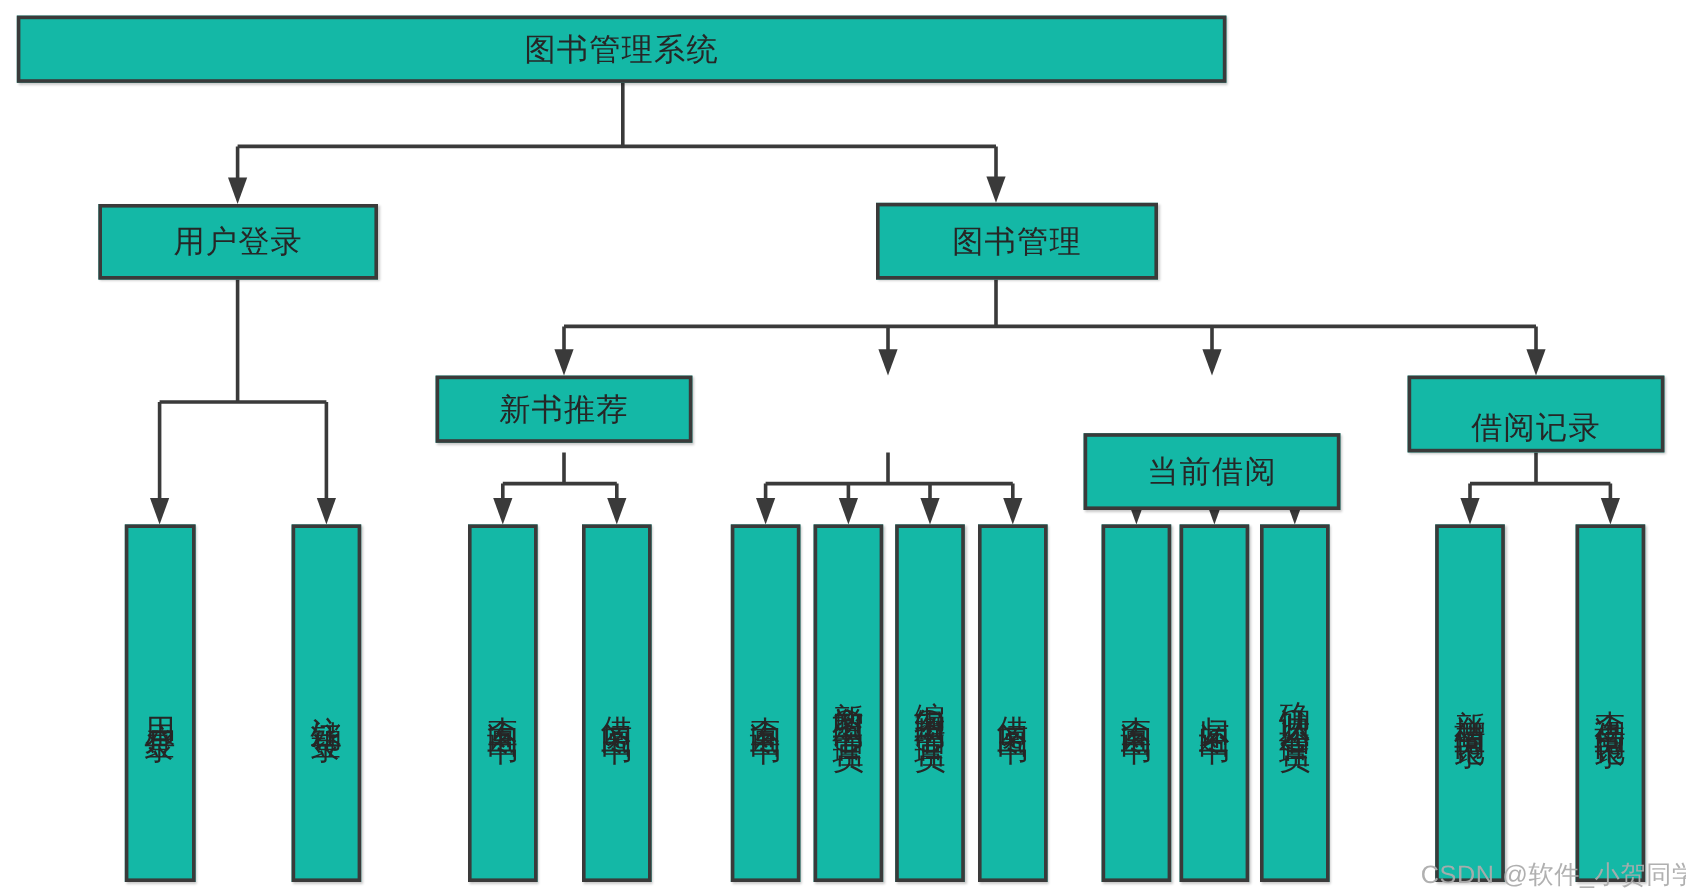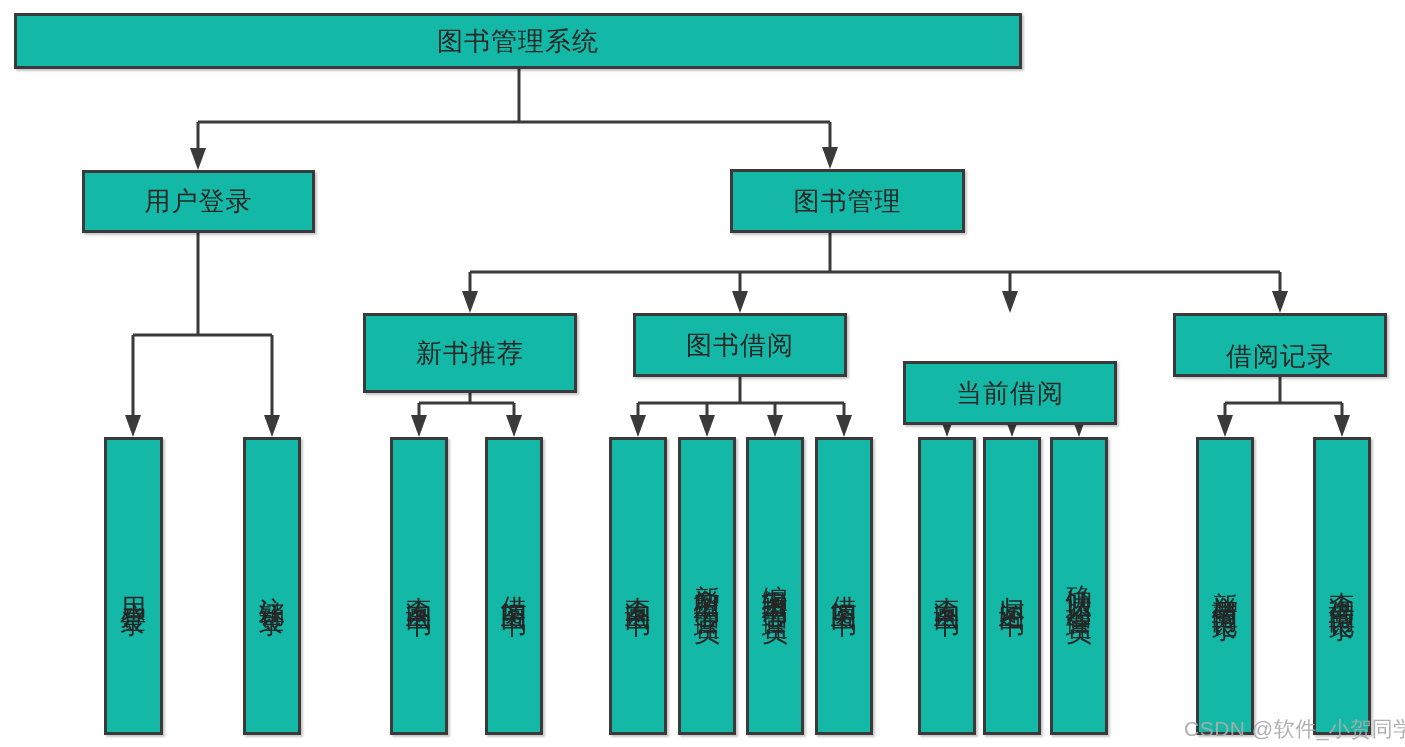--- a/index.html
+++ b/index.html
@@ -89,25 +89,22 @@
     <span>图书管理系统</span>
   </div>
 
   <div class="node h" style="left:82px; top:170px; width:233px; height:63px;">
     <span>用户登录</span>
   </div>
   <div class="node h" style="left:712px; top:169px; width:235px; height:64px;margin-left:18px;">
     <span>图书管理</span>
   </div>
 
-  <div class="node h" style="left:363px; top:313px; width:214px; height:80px;">
+  <div class="node h" style="left:363px; top:313px; width:214px; height:56px;">
     <span>新书推荐</span>
-  </div>
-  <div class="node h" style="left:633px; top:313px; width:214px; height:64px;">
-    <span>图书借阅</span>
   </div>
   <div class="node h" style="left:903px; top:313px; width:214px; height:64px;margin-top:48px;">
     <span>当前借阅</span>
   </div>
   <div class="node h" style="left:1173px; top:313px; width:214px; height:64px;align-items:flex-end;">
     <span>借阅记录</span>
   </div>
 
   <div class="node v" style="left:104px; top:437px; width:59px; height:298px;">
     <span>用户登录</span>

